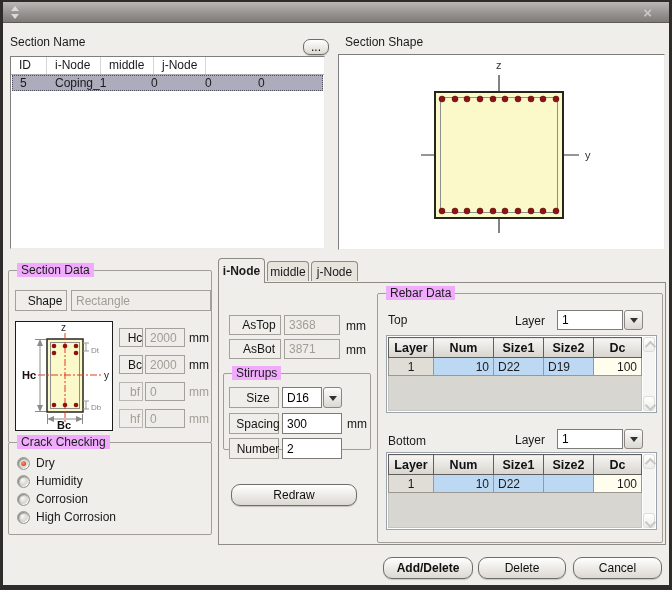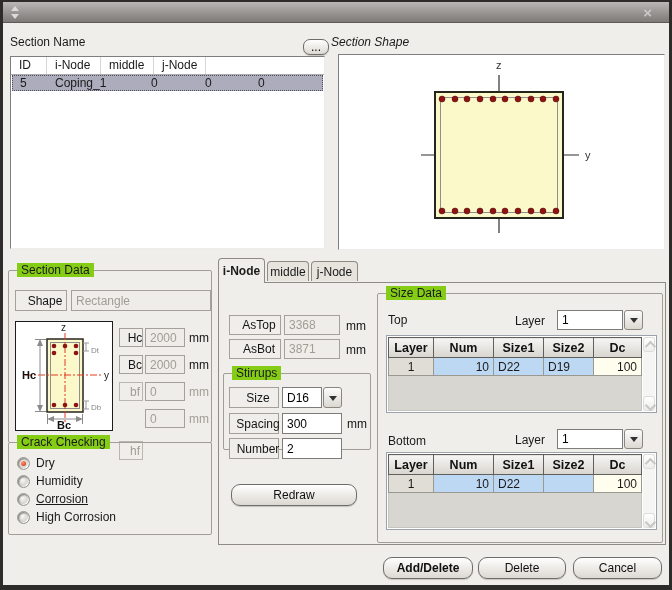--- a/index.html
+++ b/index.html
@@ -17,21 +17,21 @@
   .tri-down{width:0;height:0;border-left:4px solid transparent;border-right:4px solid transparent;border-top:5px solid #dadada;}
   .title-text{font-weight:bold;font-size:12.5px;color:#0d0d0d;}
   .close-x{margin-left:auto;margin-right:10px;color:#c9c9c7;font-size:15px;font-weight:bold;line-height:1;}
   
   .glabel{font-size:12px;color:#1a1a1a;}
   .btn{border:1px solid #6f6d69;border-radius:9px;box-sizing:border-box;
     background:linear-gradient(#ffffff,#efede9 45%,#dcd9d3);display:flex;align-items:center;justify-content:center;
     font-size:12px;color:#101010;box-shadow:0 1px 1px rgba(0,0,0,.18);}
   .sunken{background:#fff;border:1px solid;border-color:#7e7e7e #ececea #ececea #7e7e7e;}
   .fieldset{border:1px solid #a29e97;border-radius:2px;}
-  .legend{position:absolute;top:-8px;left:8px;background:#84cc16;padding:0 4px;font-size:12px;white-space:nowrap;}
+  .legend{position:absolute;top:-8px;left:8px;background:#f0abfc;padding:0 4px;font-size:12px;white-space:nowrap;}
   .lblbox{border:1px solid #a5a19a;background:#f0eeea;display:flex;align-items:center;justify-content:center;font-size:12px;color:#141414;box-sizing:border-box;padding-left:8px;}
   .lblbox.dim{color:#a09d95;border-color:#b9b6b0;}
   .field{border:1px solid #a5a19a;background:#efede9;font-size:12px;color:#a09d95;display:flex;align-items:center;padding-left:4px;box-sizing:border-box;}
   .field.white{background:#fff;color:#000;border-color:#7e7c78;}
   .unit{font-size:12px;color:#141414;}
   .unit.dim{color:#a09d95;}
   
   .lb-header{display:flex;height:17px;border-bottom:1px solid #ababab;}
   .lb-h{box-sizing:border-box;border-right:1px solid #d6d6d6;line-height:16px;padding-left:8px;font-size:12px;overflow:hidden;}
   .lb-row{display:flex;height:16px;line-height:14px;background:#acacbc;border:1px dotted #50505e;box-sizing:border-box;margin:0 1px;}
@@ -98,21 +98,21 @@
     </div>
     <div class="lb-row">
       <div class="lb-c" style="width:35px;">5</div>
       <div class="lb-c" style="width:96px;">Coping_1</div>
       <div class="lb-c" style="width:54px;">0</div>
       <div class="lb-c" style="width:53px;">0</div>
       <div class="lb-c" style="width:52px;">0</div>
     </div>
   </div>
 
-  <div class="abs glabel" style="left:328px;top:33px;font-style:italic;">Section Shape</div>
+  <div class="abs glabel" style="left:342px;top:33px;">Section Shape</div>
   <div class="abs sunken" style="left:335px;top:52px;width:327px;height:196px;">
     <svg width="325" height="194" viewBox="0 0 325 194">
       <line x1="160" y1="20" x2="160" y2="178" stroke="#2f2f2f" stroke-width="1.2"></line>
       <line x1="82" y1="100" x2="240" y2="100" stroke="#2f2f2f" stroke-width="1.2"></line>
       <text x="157" y="14" font-size="11" fill="#333">z</text>
       <text x="246" y="104" font-size="11" fill="#333">y</text>
       <rect x="96" y="37" width="128" height="126" fill="#fbf8ca" stroke="#26251c" stroke-width="2"></rect>
       <rect x="101.5" y="42.5" width="117" height="115" fill="none" stroke="#8e8e8e" stroke-width="1"></rect>
       <g fill="#8e1212" stroke="#4a0606" stroke-width="0.5">
         <circle cx="103" cy="44" r="3"></circle>
@@ -198,36 +198,36 @@
     <div class="abs unit" style="left:180px;top:60px;">mm</div>
 
     <div class="abs lblbox" style="left:110px;top:84px;width:24px;height:19px;">Bc</div>
     <div class="abs field" style="left:136px;top:84px;width:40px;height:19px;">2000</div>
     <div class="abs unit" style="left:180px;top:87px;">mm</div>
 
     <div class="abs lblbox dim" style="left:110px;top:111px;width:24px;height:19px;">bf</div>
     <div class="abs field" style="left:136px;top:111px;width:40px;height:19px;">0</div>
     <div class="abs unit dim" style="left:180px;top:114px;">mm</div>
 
-    <div class="abs lblbox dim" style="left:110px;top:138px;width:24px;height:19px;margin-top:32px;">hf</div>
+    <div class="abs lblbox dim" style="left:110px;top:138px;width:24px;height:19px;">hf</div>
     <div class="abs field" style="left:136px;top:138px;width:40px;height:19px;">0</div>
     <div class="abs unit dim" style="left:180px;top:141px;">mm</div>
   </div>
 
   <div class="abs fieldset" style="left:5px;top:440px;width:204px;height:93px;">
     <span class="legend">Crack Checking</span>
     <div class="crack-row" style="left:8px;top:13px;">
       <span class="radio selected"></span>
       <span>Dry</span>
     </div>
     <div class="crack-row" style="left:8px;top:31px;">
       <span class="radio"></span>
       <span>Humidity</span>
     </div>
-    <div class="crack-row" style="left:8px;top:49px;text-decoration:underline;">
+    <div class="crack-row" style="left:8px;top:49px;">
       <span class="radio"></span>
       <span>Corrosion</span>
     </div>
     <div class="crack-row" style="left:8px;top:67px;">
       <span class="radio"></span>
       <span>High Corrosion</span>
     </div>
   </div>
 
   <div class="abs tab active" style="left:215px;top:256px;width:47px;height:25px;">i-Node</div>
@@ -256,21 +256,21 @@
       <div class="abs lblbox" style="left:5px;top:39px;width:50px;height:21px;">Spacing</div>
       <div class="abs field white" style="left:58px;top:39px;width:60px;height:21px;">300</div>
       <div class="abs unit" style="left:123px;top:43px;">mm</div>
       <div class="abs lblbox" style="left:5px;top:64px;width:50px;height:21px;">Number</div>
       <div class="abs field white" style="left:58px;top:64px;width:60px;height:21px;">2</div>
     </div>
 
     <div class="abs btn" style="left:12px;top:201px;width:126px;height:22px;">Redraw</div>
 
     <div class="abs fieldset" style="left:158px;top:10px;width:286px;height:250px;">
-      <span class="legend">Size Data</span>
+      <span class="legend">Rebar Data</span>
 
       <div class="abs glabel" style="left:10px;top:19px;">Top</div>
       <div class="abs glabel" style="left:137px;top:20px;">Layer</div>
       <div class="abs combo" style="left:179px;top:16px;width:86px;height:20px;">
         <span class="combo-val">1</span>
         <span class="combo-btn">
             <span class="combo-arrow"></span>
           </span>
       </div>
 

